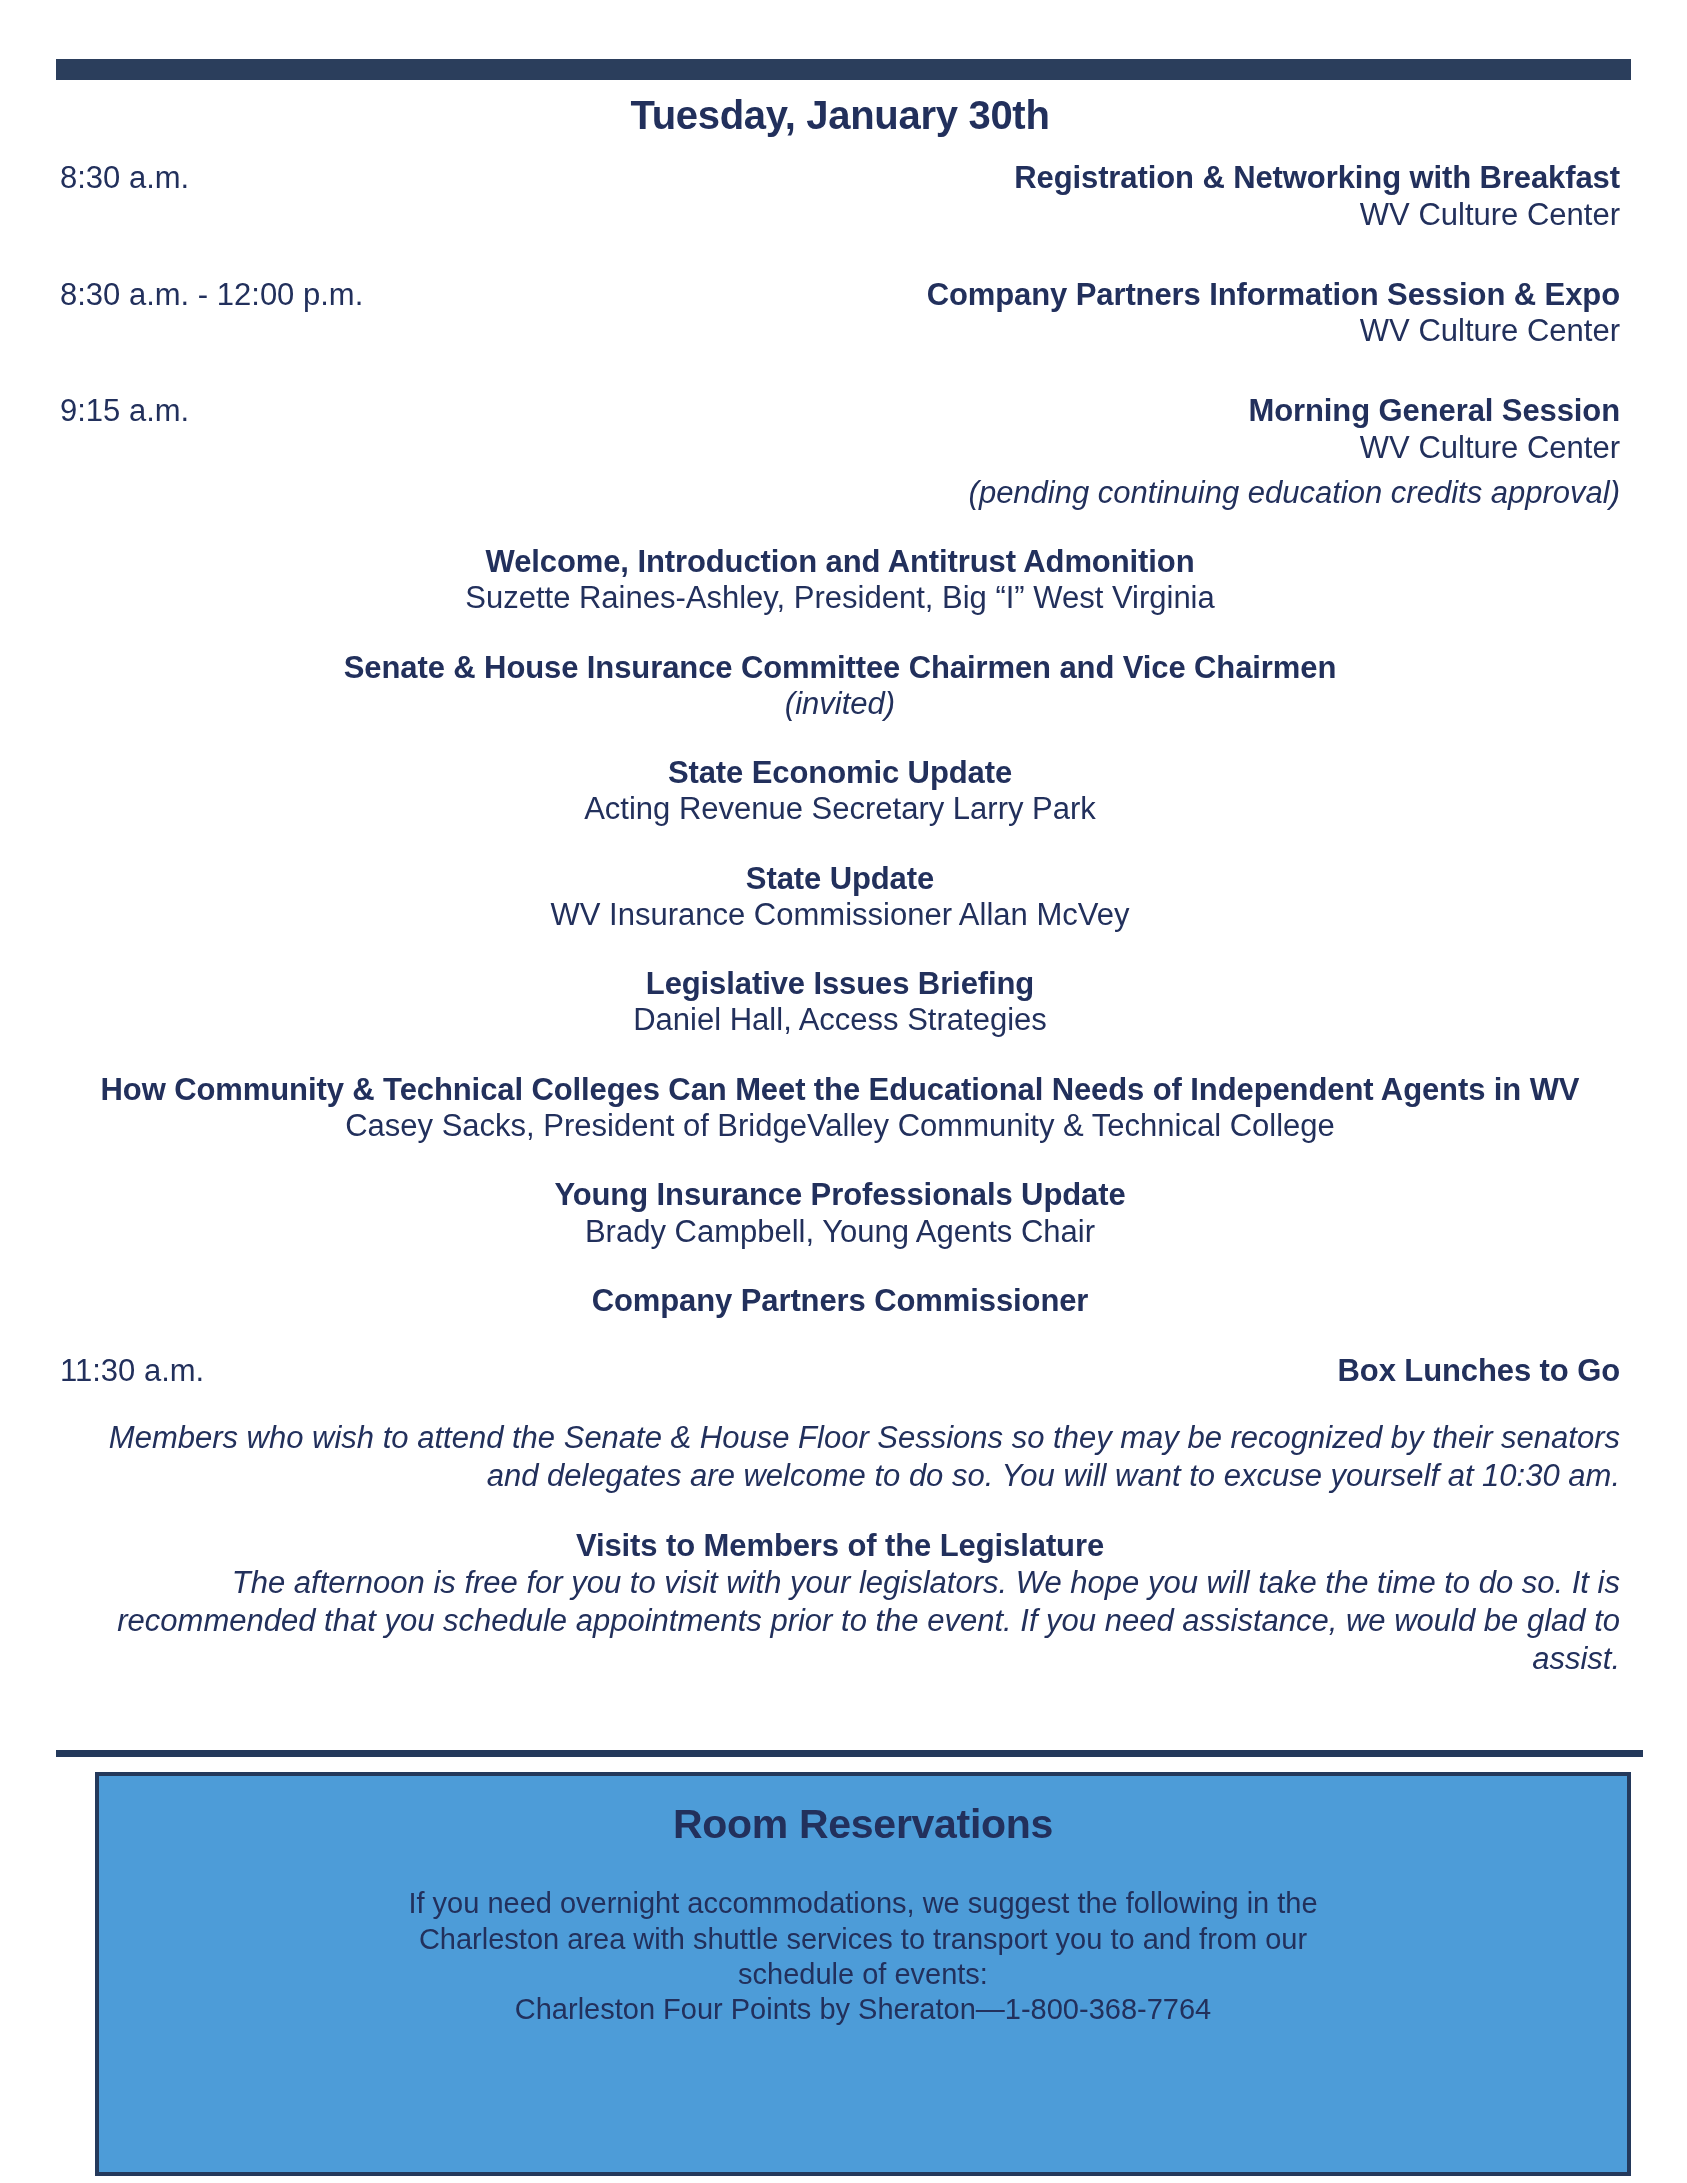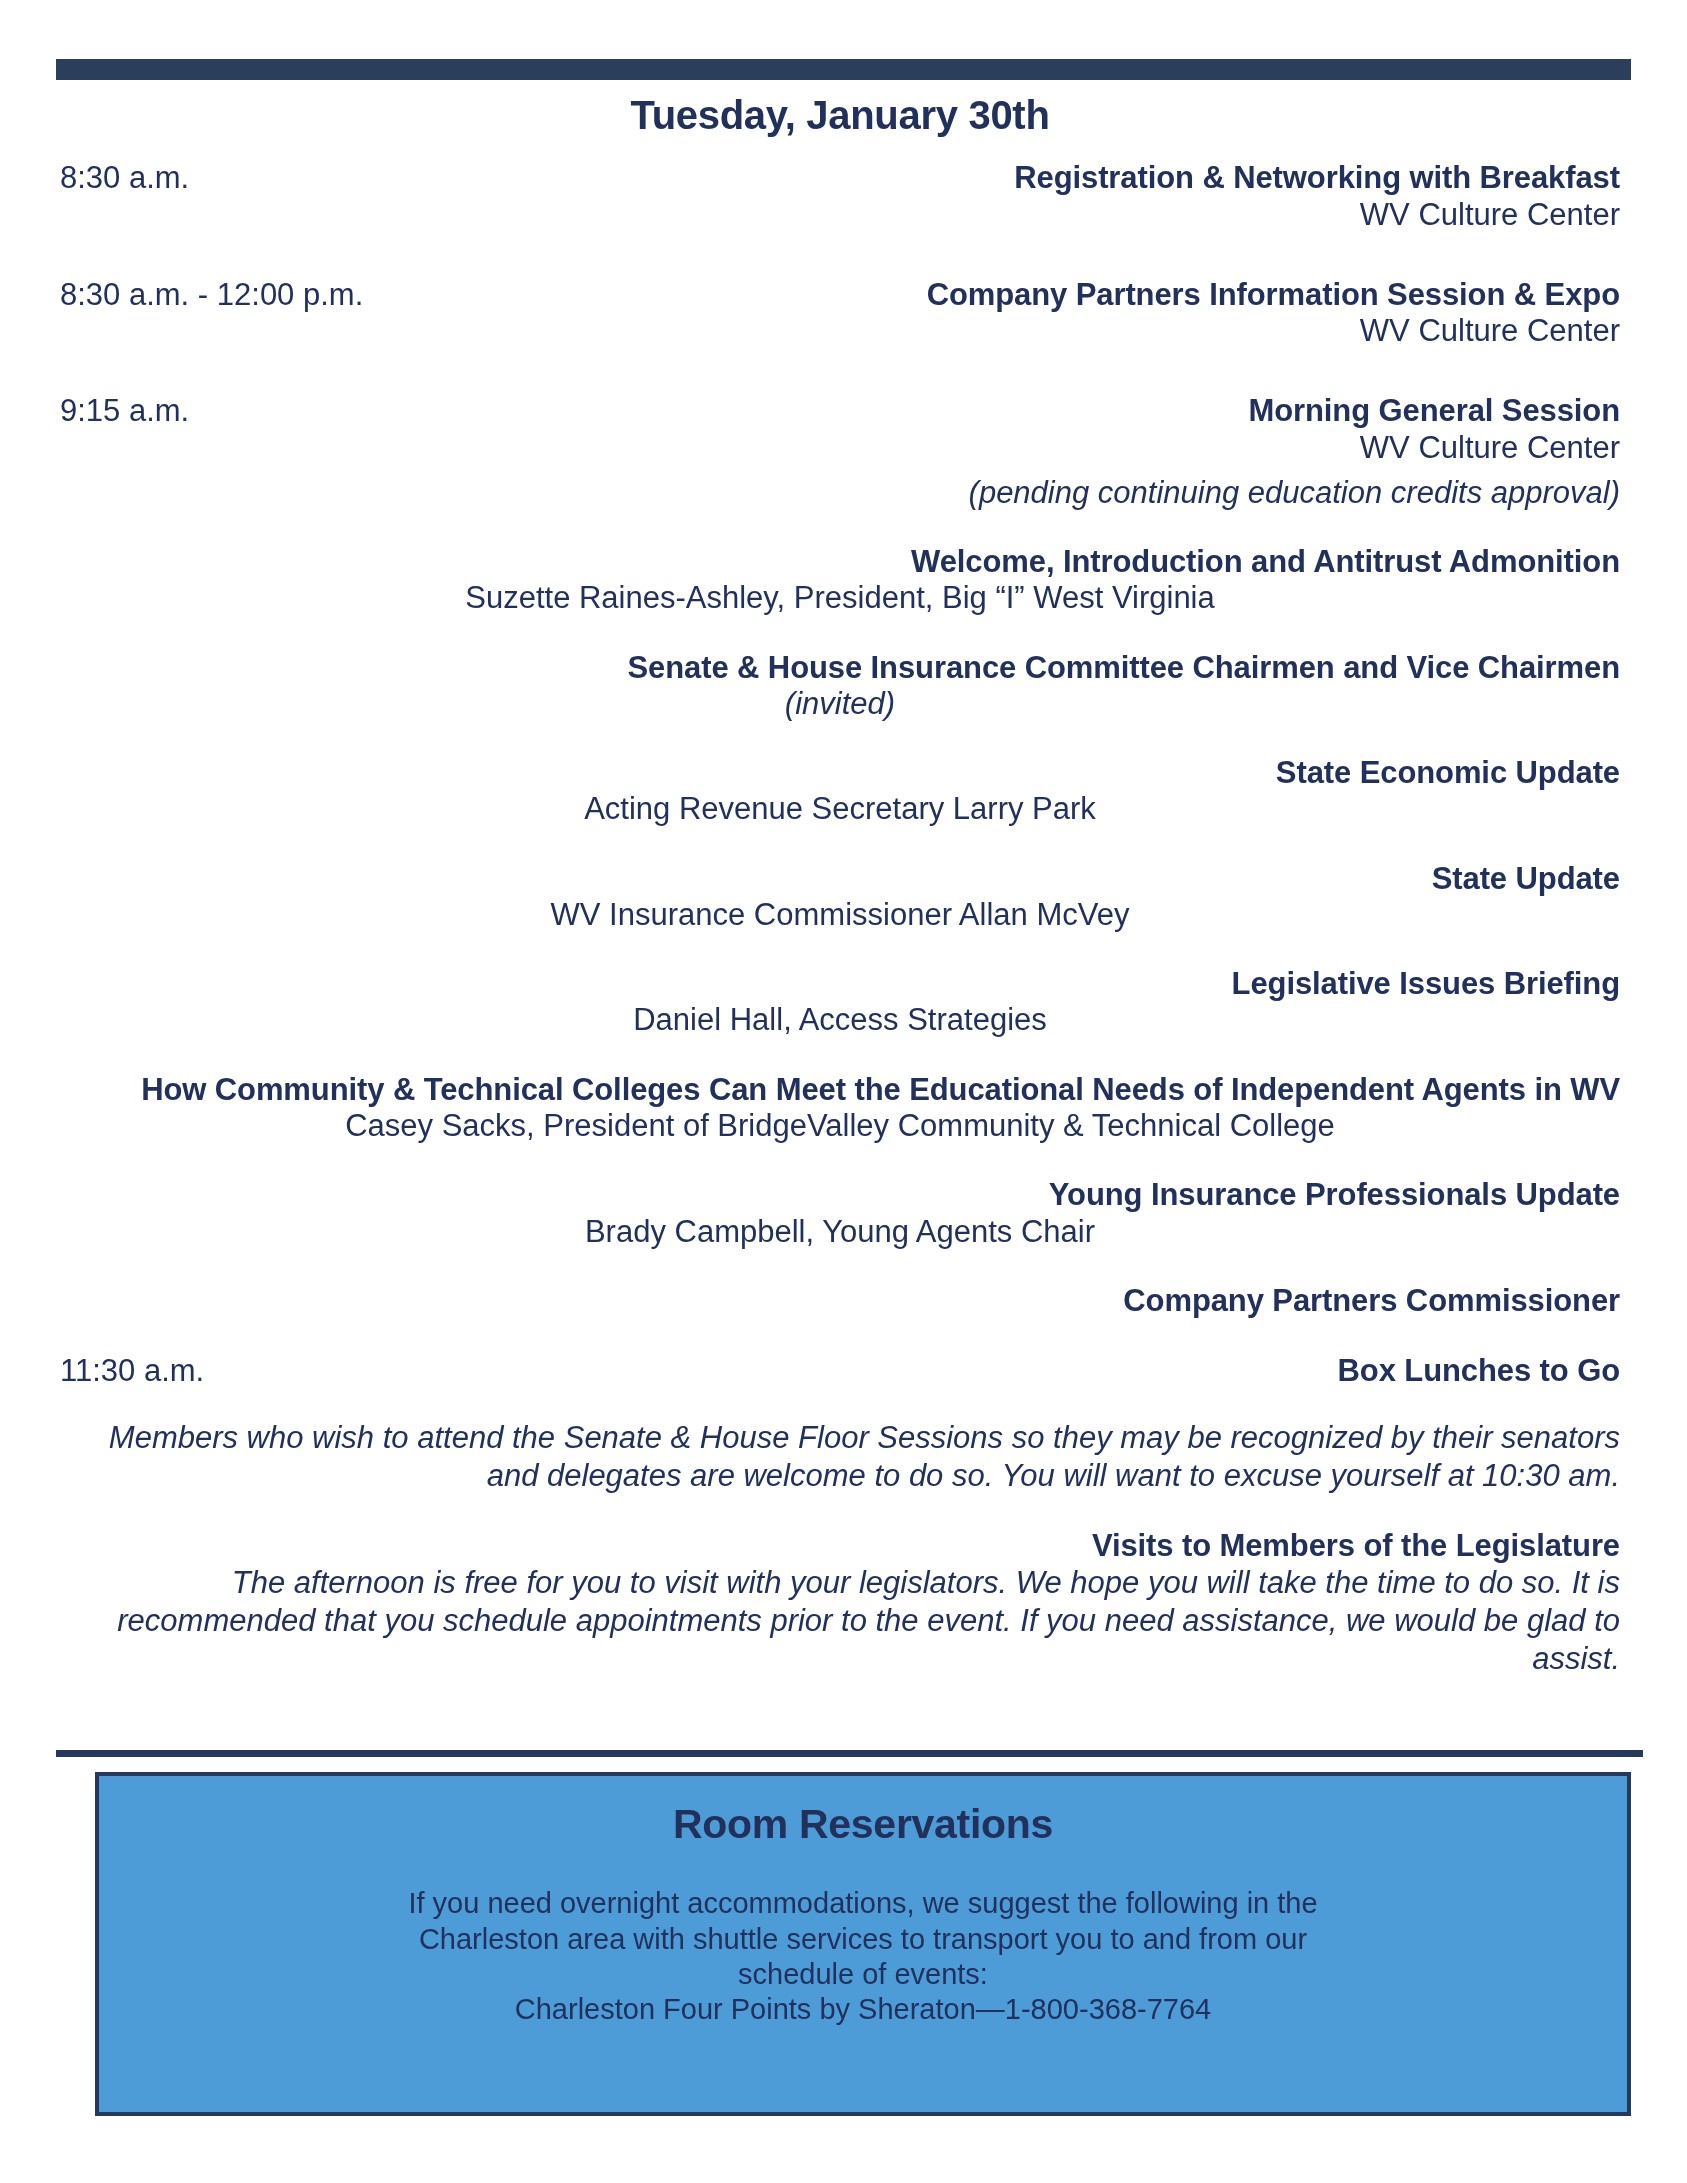--- a/index.html
+++ b/index.html
@@ -97,21 +97,20 @@
   }
   .session {
     text-align: center;
     margin-top: 33px;
   }
   .session-title {
     font-size: 31px;
     font-weight: bold;
     line-height: 1.17;
     letter-spacing: -0.1px;
-    text-align: right;
   }
   .session-sub {
     font-size: 31px;
     line-height: 1.17;
   }
   .session-sub.italic { font-style: italic; }
 
   
   .para-italic {
     text-align: right;
@@ -131,21 +130,21 @@
     height: 7.3px;
     background: #24395B;
   }
 
   
   .reservation-box {
     position: absolute;
     left: 95px;
     top: 1772px;
     width: 1536px;
-    height: 344px;
+    height: 404px;
     background: #4D9CD8;
     border: 4px solid #24395B;
     box-sizing: border-box;
     text-align: center;
     padding-top: 25px;
   }
   .reservation-title {
     font-size: 41px;
     font-weight: bold;
     line-height: 1.15;

